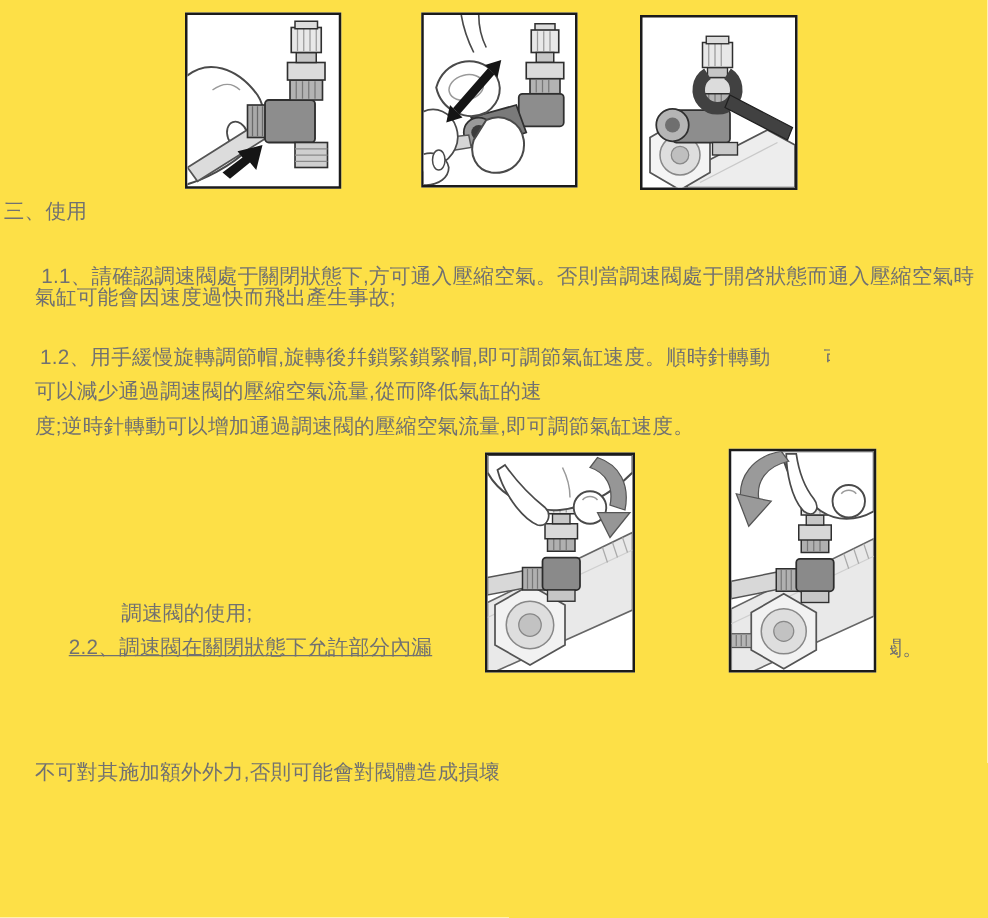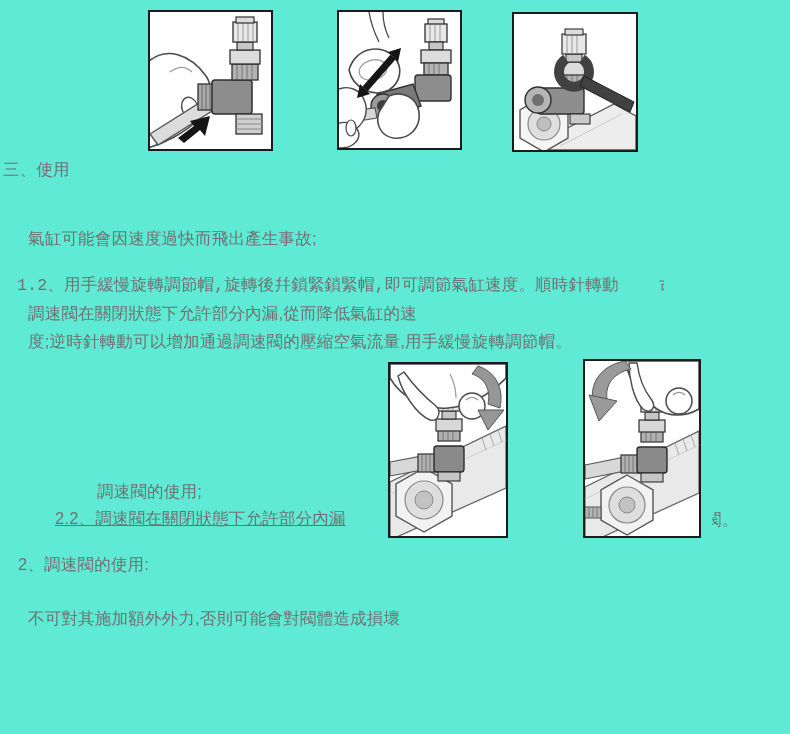--- a/index.html
+++ b/index.html
@@ -1,17 +1,17 @@
 <!DOCTYPE html>
 <html><head>
 <meta charset="utf-8">
 <style>
   html,body{margin:0;padding:0;background:#ffffff;}
   .canvas{
-    position:relative;width:790px;height:734px;background:#5eead4;overflow:hidden;
+    position:relative;width:790px;height:734px;background:#fde047;overflow:hidden;
     font-family:"Liberation Sans","DejaVu Sans",sans-serif;
   }
   .txt{
     position:absolute;font-size:16.5px;line-height:20px;color:#717171;
     white-space:nowrap;letter-spacing:0.2px;
   }
   .frame{
     position:absolute;border:2px solid #1b1b1b;background:#ffffff;box-sizing:border-box;
   }
   .frame svg{display:block;width:100%;height:100%;}
@@ -230,28 +230,28 @@
         <path d="M88,34 A8,8 0 0 1 100,34" fill="none" stroke="#9a9a9a" stroke-width="1.2"></path>
       </g>
       <g>
         <path d="M40,0 C18,4 4,20 8,42 L22,38 C20,24 28,12 46,8 Z" fill="#9a9a9a" stroke="#555" stroke-width="1"></path>
         <polygon points="4,34 32,40 14,60" fill="#9a9a9a" stroke="#555" stroke-width="1"></polygon>
       </g>
     </svg>
   </div>
 
   <div class="txt" style="left:3px;top:159px;">三、使用</div>
+  <div class="txt" style="left:33px;top:211px;">1.1、請確認調速閥處于關閉狀態下,方可通入壓縮空氣。否則當調速閥處于開啓狀態而通入壓縮空氣時</div>
   <div class="txt" style="left:28px;top:228px;">氣缸可能會因速度過快而飛出產生事故;</div>
-  <div class="txt" style="left:17px;top:276px;font-family:Liberation Mono, monospace;">1.2、用手緩慢旋轉調節帽,旋轉後幷鎖緊鎖緊帽,即可調節氣缸速度。順時針轉動</div>
+  <div class="txt" style="left:32px;top:276px;">1.2、用手緩慢旋轉調節帽,旋轉後幷鎖緊鎖緊帽,即可調節氣缸速度。順時針轉動</div>
   <div class="clipbox" style="left:659px;top:277px;width:5px;">
     <span class="txt">可</span>
   </div>
-  <div class="txt" style="left:28px;top:303px;">調速閥在關閉狀態下允許部分內漏,從而降低氣缸的速</div>
-  <div class="txt" style="left:28px;top:331px;">度;逆時針轉動可以增加通過調速閥的壓縮空氣流量,用手緩慢旋轉調節帽。</div>
+  <div class="txt" style="left:28px;top:303px;">可以減少通過調速閥的壓縮空氣流量,從而降低氣缸的速</div>
+  <div class="txt" style="left:28px;top:331px;">度;逆時針轉動可以增加通過調速閥的壓縮空氣流量,即可調節氣缸速度。</div>
   <div class="txt" style="left:97px;top:481px;">調速閥的使用;</div>
   <div class="txt" style="left:55px;top:508px;text-decoration:underline;">2.2、調速閥在關閉狀態下允許部分內漏</div>
   <div class="clipbox" style="left:712px;top:509px;width:29px;">
     <span class="txt" style="margin-left:-7px;">閥。</span>
   </div>
-  <div class="txt" style="left:18px;top:554px;">2、調速閥的使用:</div>
   <div class="txt" style="left:28px;top:608px;text-align:center;">不可對其施加額外外力,否則可能會對閥體造成損壞</div>
 
 </div>
 
 </body></html>

